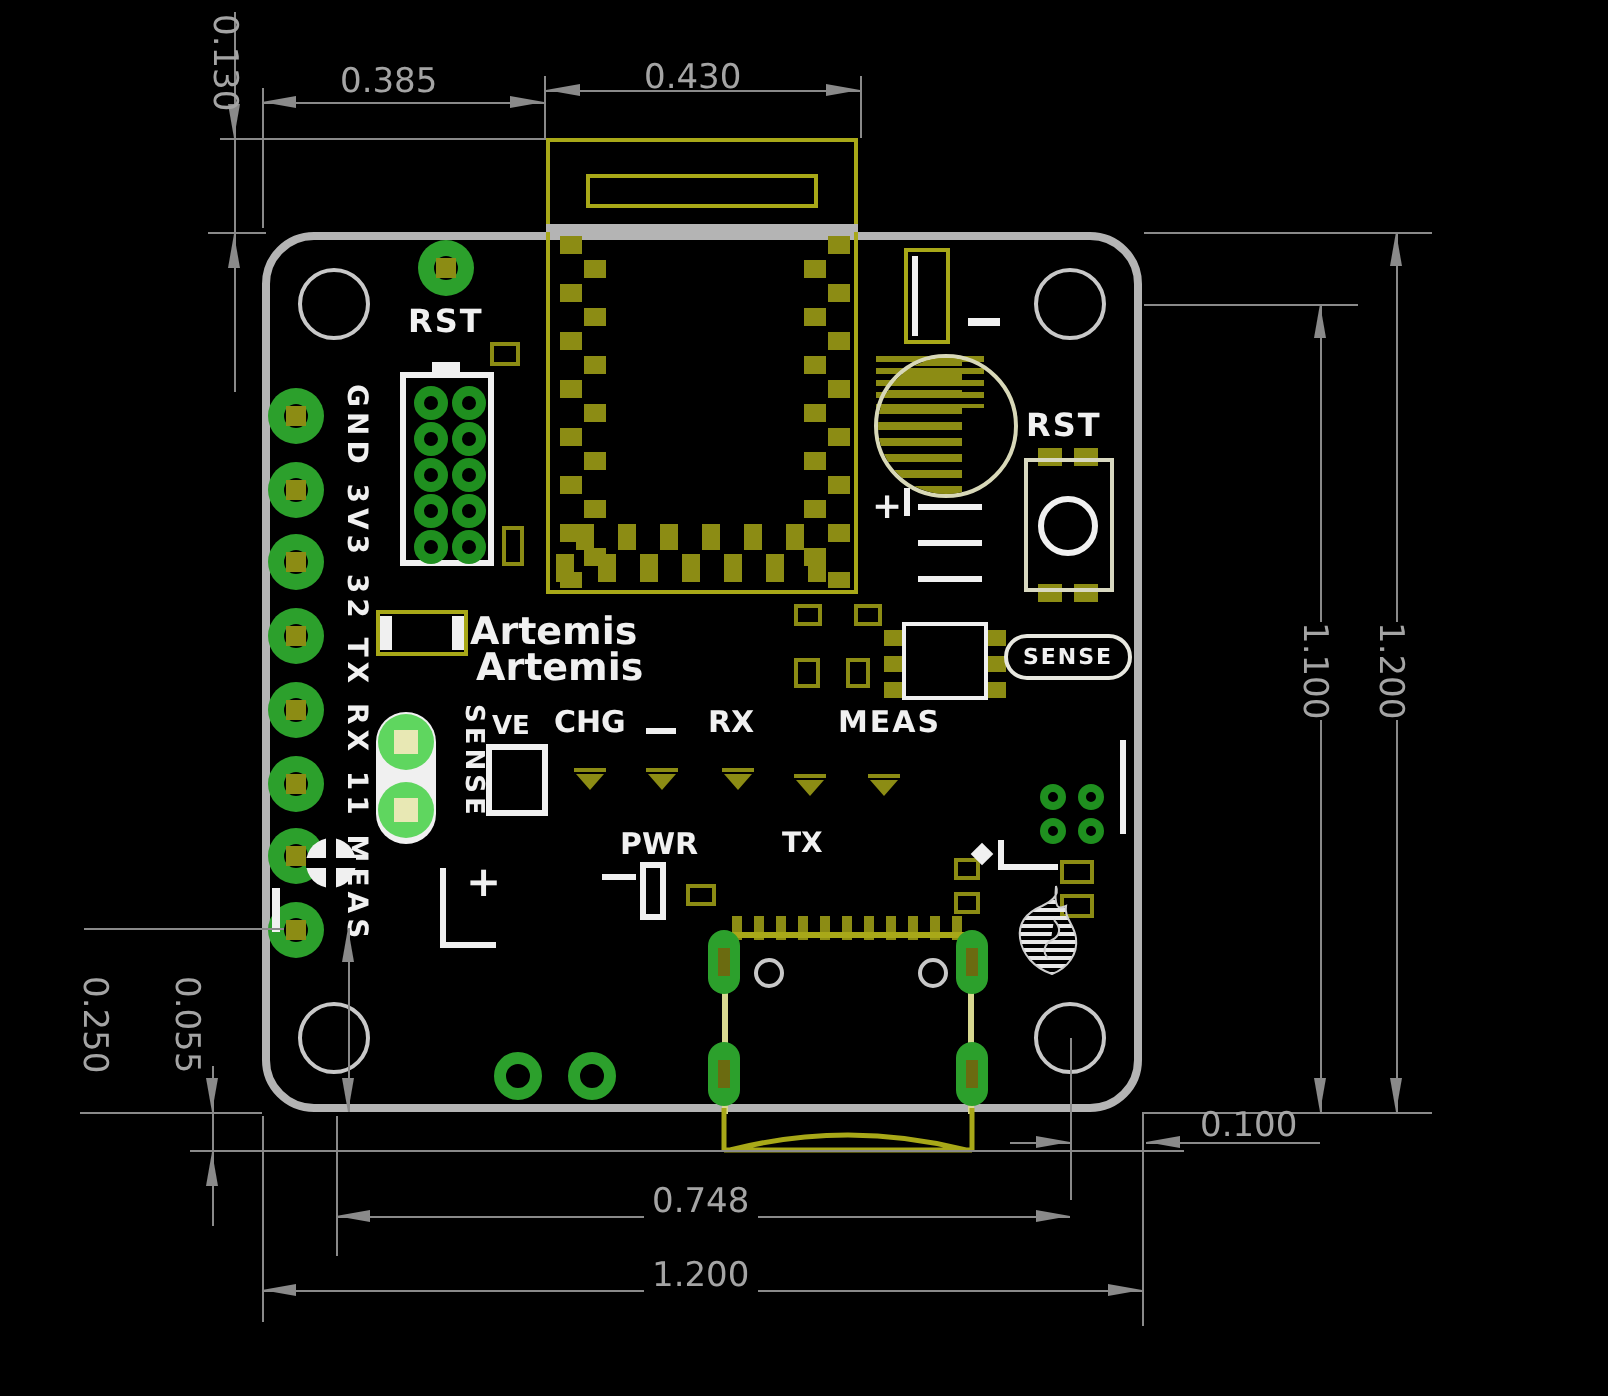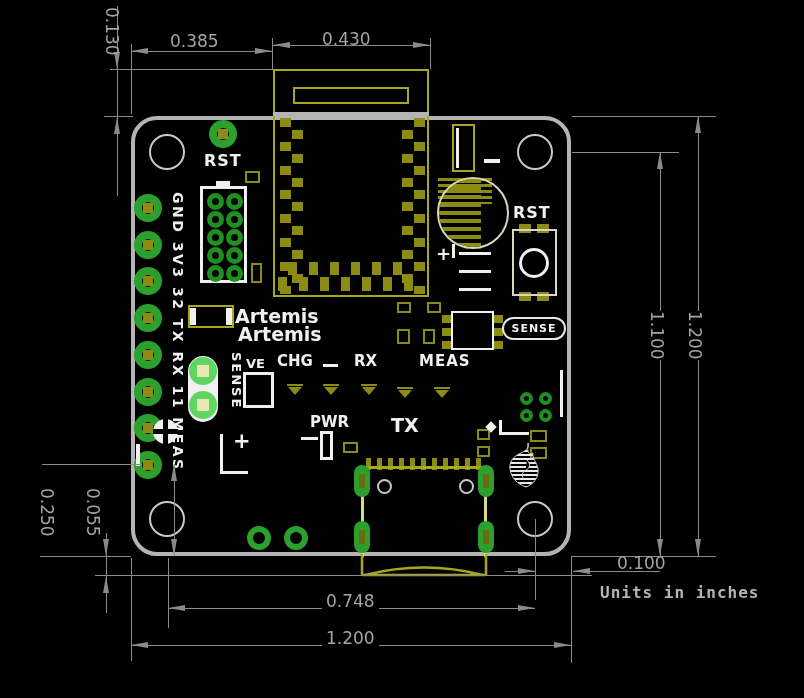--- a/index.html
+++ b/index.html
@@ -189,21 +189,21 @@
       <b></b>
     </div>
   <div class="led" style="left:397px;top:387px;">
       <i></i>
       <b></b>
     </div>
   <div class="led" style="left:434px;top:387px;">
       <i></i>
       <b></b>
     </div>
-  <div class="silk" style="left:391px;top:414px;font-size:19px;">TX</div>
+  <div class="silk" style="left:391px;top:414px;font-size:14px;">TX</div>
   <div class="silk" style="left:310px;top:413px;font-size:15px;">PWR</div>
 
   <div class="lbr" style="left:220px;top:434px;width:28px;height:40px;border-left:3px solid #f0f0f0;border-bottom:3px solid #f0f0f0;"></div>
   <div class="silk" style="left:233px;top:429px;font-size:21px;">+</div>
   <div class="wline" style="left:301px;top:437px;width:17px;height:3px;"></div>
   <div class="wbox" style="left:320px;top:431px;width:13px;height:29px;border-width:3px;"></div>
 
   <div class="fid">
       <i></i>
       <b></b>
@@ -313,22 +313,21 @@
   <div class="arr a-up" style="left:695px;top:116px;"></div>
   <div class="arr a-dn" style="left:695px;top:539px;"></div>
   <div class="dimlab vlab" style="left:705px;top:311px;background:#000;">1.200</div>
 
   <div class="ln" style="left:535px;top:519px;width:1px;height:81px;"></div>
   <div class="ln" style="left:571px;top:556px;width:1px;height:107px;"></div>
   <div class="ln" style="left:505px;top:571px;width:30px;height:1px;"></div>
   <div class="ln" style="left:573px;top:571px;width:87px;height:1px;"></div>
   <div class="arr a-rt" style="left:518px;top:568px;"></div>
   <div class="arr a-lf" style="left:573px;top:568px;"></div>
-  <div class="dimlab" style="left:617px;top:553px;">0.100</div>
-  <div class="units" style="left:600px;top:583px;">Units in inches</div>
+  <div class="dimlab" style="left:600px;top:553px;">0.100</div>
 
   <div class="ln" style="left:42px;top:464px;width:100px;height:1px;"></div>
   <div class="ln" style="left:40px;top:556px;width:91px;height:1px;"></div>
   <div class="ln" style="left:174px;top:464px;width:1px;height:92px;"></div>
   <div class="arr a-up" style="left:171px;top:464px;"></div>
   <div class="arr a-dn" style="left:171px;top:539px;"></div>
   <div class="dimlab vlab" style="left:57px;top:488px;">0.250</div>
 
   <div class="ln" style="left:95px;top:575px;width:497px;height:1px;"></div>
   <div class="ln" style="left:106px;top:533px;width:1px;height:80px;"></div>

